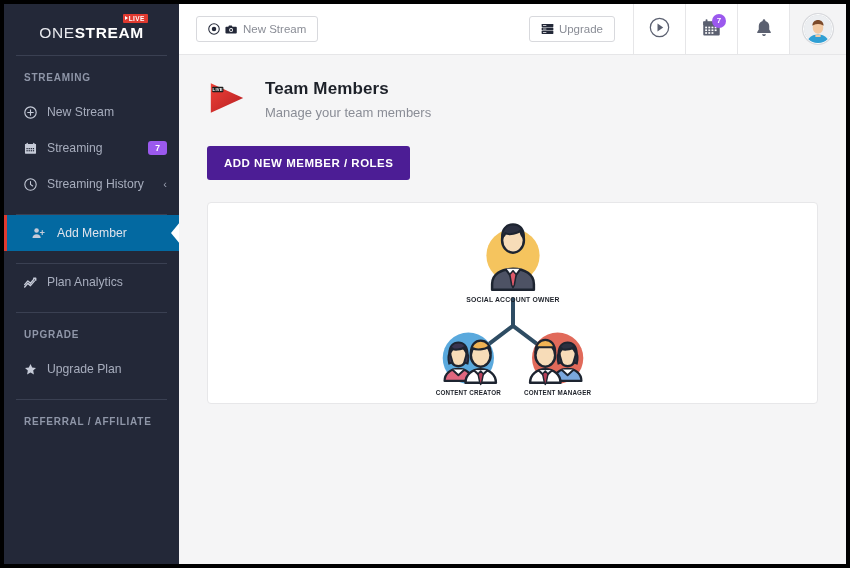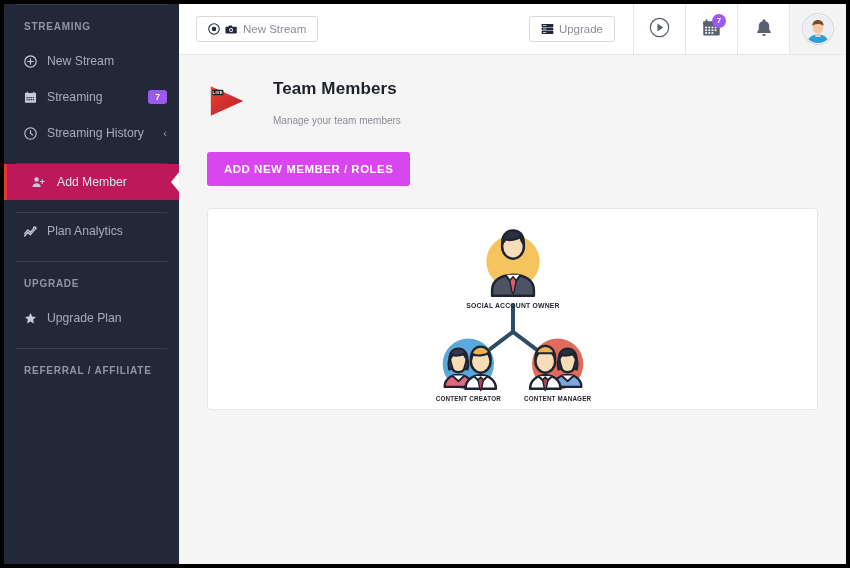--- a/index.html
+++ b/index.html
@@ -113,21 +113,21 @@
   .badge.blue { background: #3c9ef5; }
   .chev {
     color: #9aa0b1;
     font-size: 11px;
     margin-left: 8px;
     display: flex;
     align-items: center;
   }
 
   .nav-item.active {
-    background: #be185d;
+    background: #0369a1;
     color: #dfe3ec;
   }
   .nav-item.active::before {
     content: "";
     position: absolute;
     left: 0; top: 0; bottom: 0;
     width: 3px;
     background: #e03a30;
   }
   .active-pointer {
@@ -224,37 +224,37 @@
   }
 
   .content {
     flex: 1;
     padding: 24px 28px 0 28px;
     overflow: hidden;
   }
   .page-head {
     display: flex;
     align-items: center;
-    gap: 26px;
+    gap: 18px;
     margin-bottom: 26px;
   }
   .page-title {
     font-size: 17px;
     font-weight: 700;
     color: #1d2129;
     letter-spacing: 0.1px;
   }
   .page-sub {
-    font-size: 10px;
+    font-size: 13px;
     color: #8a8d96;
-    margin-top: 16px;
+    margin-top: 6px;
   }
   .btn-primary {
     display: inline-block;
-    background: #d946ef;
+    background: #4c1d95;
     color: #fff;
     border: none;
     border-radius: 3px;
     font-size: 11.5px;
     font-weight: 700;
     letter-spacing: 0.5px;
     padding: 11px 17px;
     cursor: pointer;
     font-family: inherit;
   }
@@ -271,20 +271,31 @@
   }
   .diagram { width: 190px; height: 190px; }
 </style>
 </head>
 <body>
 
 <div id="app">
 
   <aside class="sidebar">
 
+    <div class="logo-wrap">
+      <div class="logo">
+        <div class="live-badge">
+          <span class="tri"></span>
+          <span>LIVE</span>
+        </div>
+        <div class="logo-text">
+          <span class="one">ONE</span><span class="stream">STREAM</span>
+        </div>
+      </div>
+    </div>
 
     <div class="divider"></div>
 
     <div class="section-label">STREAMING</div>
 
     <div class="nav-item">
       <span class="ic">
         <svg width="13" height="13" viewBox="0 0 16 16">
             <circle cx="8" cy="8" r="7" fill="none" stroke="currentColor" stroke-width="1.4"></circle>
             <path d="M8 4.6v6.8M4.6 8h6.8" stroke="currentColor" stroke-width="1.4" stroke-linecap="round"></path>

